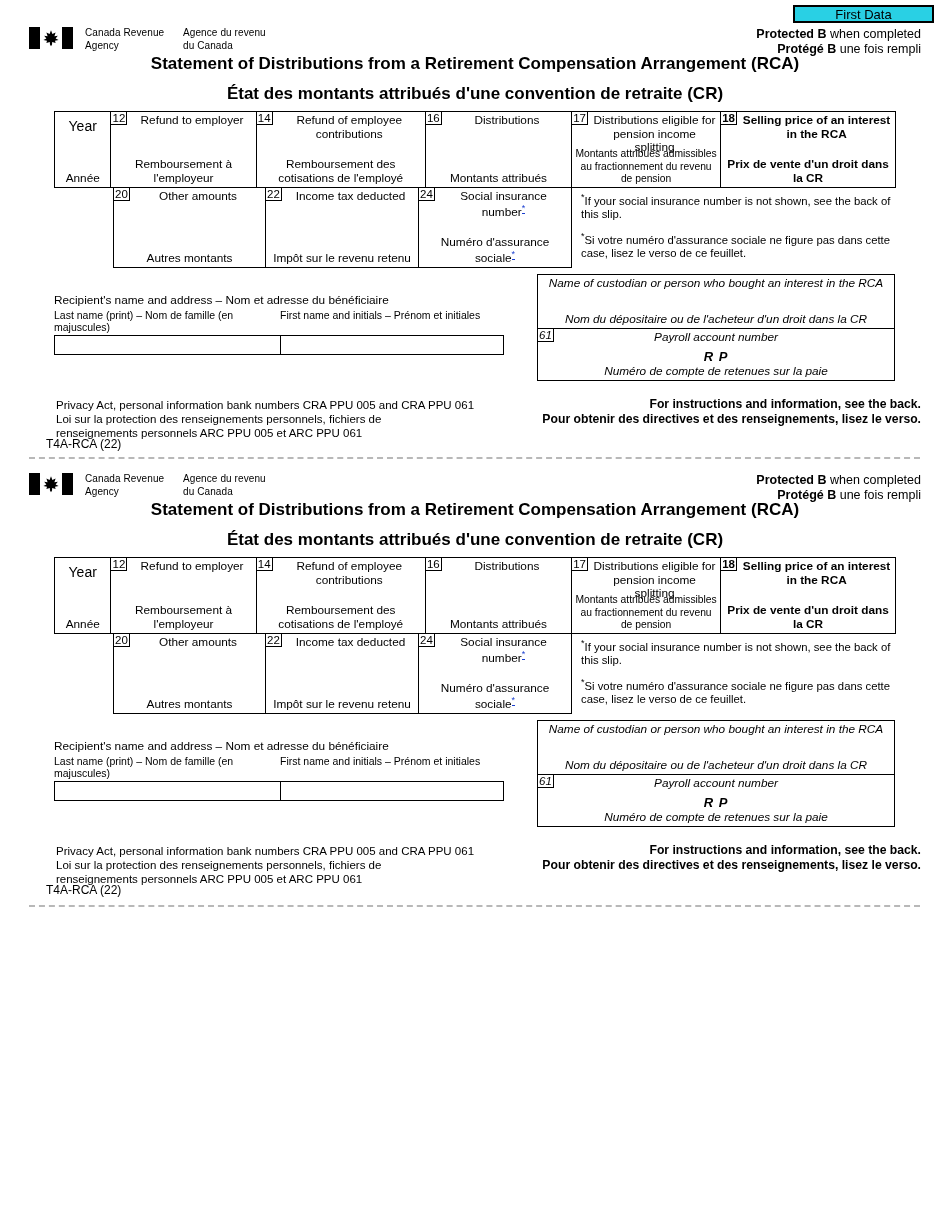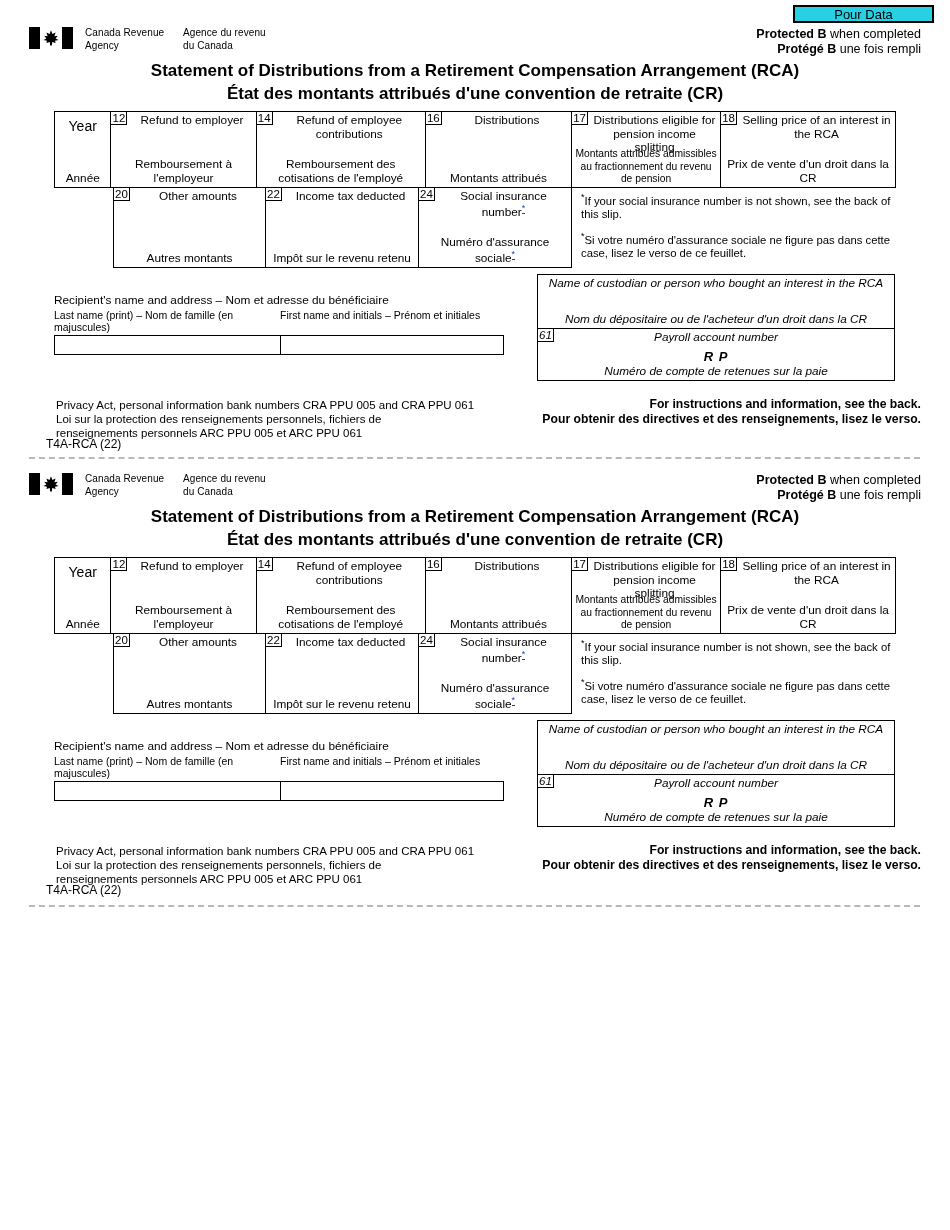--- a/index.html
+++ b/index.html
@@ -85,21 +85,21 @@
   
   .title-en, .title-fr {
     position: absolute;
     left: 0;
     width: 950px;
     text-align: center;
     font-weight: bold;
     color: #000;
   }
   .title-en {
-    top: 61px;
+    top: 54px;
     font-size: 17px;
   }
   .title-fr {
     top: 84px;
     font-size: 17px;
   }
 
   
   .grid {
     position: absolute;
@@ -171,21 +171,21 @@
     border-bottom: 1px solid #1a3fd0;
     line-height: 1;
   }
 
   
   .c-year   { width: 60px;  height: 77px; }
   .c-12     { width: 153px; height: 77px; }
   .c-14     { width: 178px; height: 77px; }
   .c-16     { width: 154px; height: 77px; }
   .c-17     { width: 157px; height: 77px; }
-  .c-18     { width: 184px; height: 77px; }
+  .c-18     { width: 184px; height: 77px; font-weight: bold; }
   
   .c-spacer { width: 60px;  height: 81px; border: none; }
   .c-20     { width: 153px; height: 81px; }
   .c-22     { width: 154px; height: 81px; }
   .c-24     { width: 154px; height: 81px; }
   .c-note   { width: 321px; height: 81px; border: none; }
 
   .year-en {
     position: absolute; left: 0; right: 0; top: 6px;
     text-align: center; font-size: 14px;
@@ -315,21 +315,21 @@
     border-top: 2px dashed #b8b8b8;
   }
   .dash-1 { left: 29px; top: 457px; width: 891px; }
   .dash-2 { left: 29px; top: 905px; width: 891px; }
 </style>
 </head>
 <body>
 
 <div class="page">
 
-  <button class="clear-data-btn">Pour Data</button>
+  <button class="clear-data-btn">First Data</button>
 
   <div class="slip slip-1">
 
     <div class="cra-header">
       <svg class="flag-logo" viewBox="0 0 44 22">
         <rect x="0" y="0" width="11" height="22" fill="#000000"></rect>
         <rect x="33" y="0" width="11" height="22" fill="#000000"></rect>
         <path d="M22 3.2 L23.4 7.0 L26.6 5.4 L25.4 9.2 L28.8 8.8 L26.6 11.4 L29.6 13.0
                  L26.0 13.8 L26.6 16.0 L23.2 15.0 L22.9 19.2 L22 17.6 L21.1 19.2
                  L20.8 15.0 L17.4 16.0 L18.0 13.8 L14.4 13.0 L17.4 11.4 L15.2 8.8

